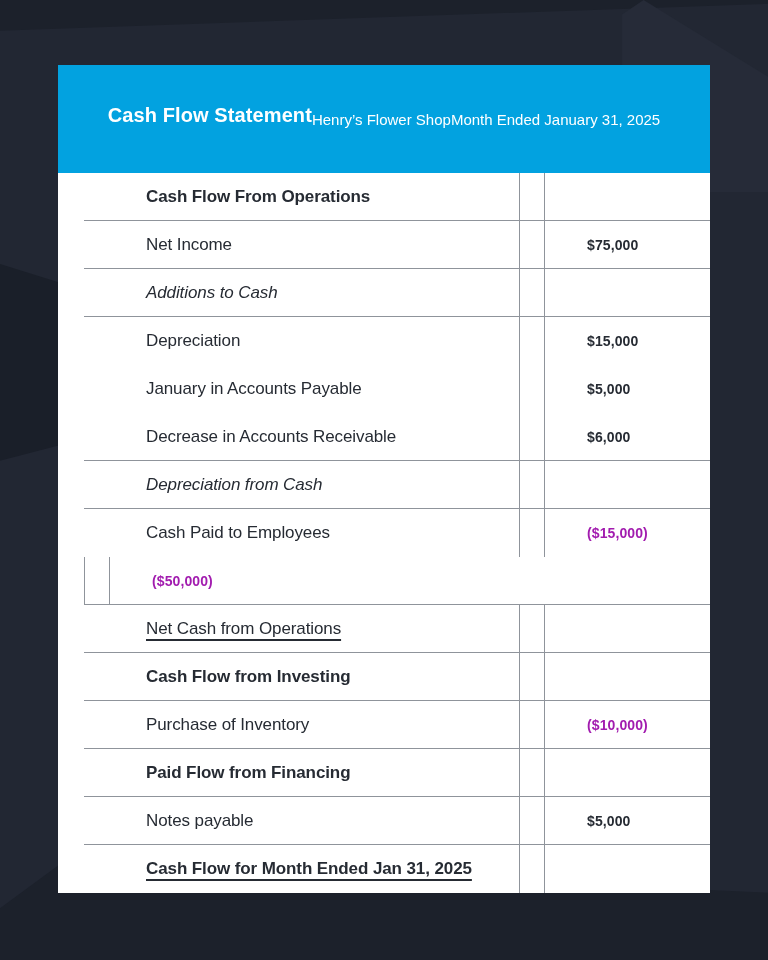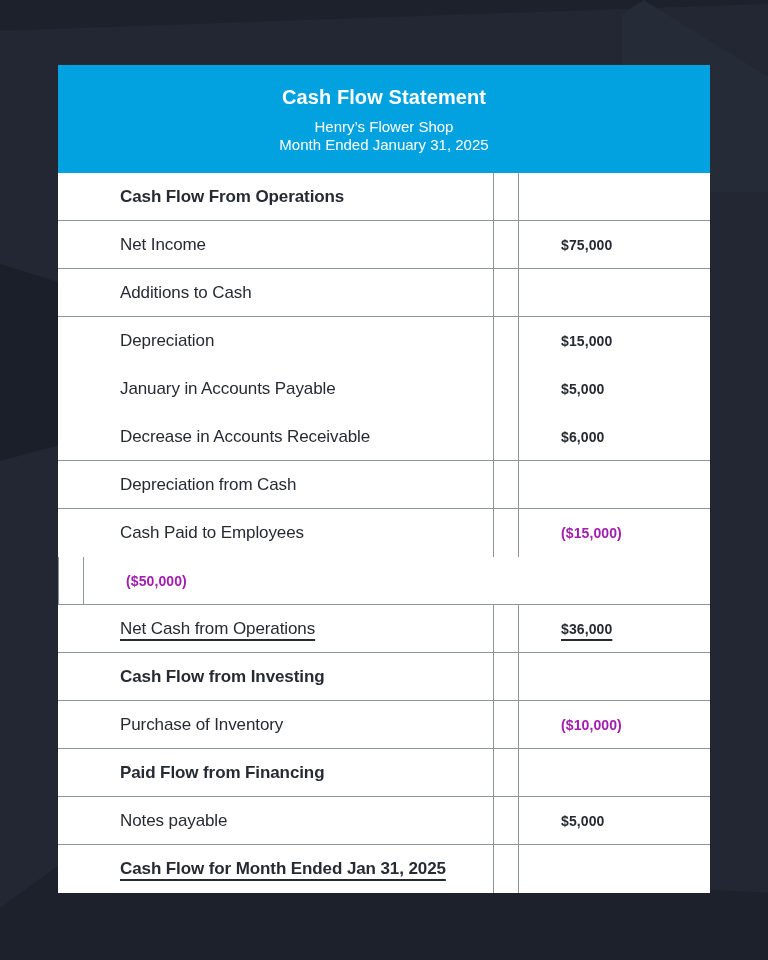--- a/index.html
+++ b/index.html
@@ -31,21 +31,21 @@
     height: 828px;
     background: #ffffff;
   }
 
   .card-header {
     height: 108px;
     background: #02a2e0;
     color: #ffffff;
     text-align: right;
     display: flex;
-    flex-direction: column;
+    flex-direction: row;
     justify-content: center;
     align-items: center;
     box-sizing: border-box;
     padding-top: 2px;
   }
   .card-title {
     font-size: 20px;
     font-weight: bold;
     letter-spacing: 0.1px;
     margin-bottom: 9px;
@@ -55,20 +55,21 @@
     line-height: 18.5px;
   }
 
   .rows { width: 652px; }
   .row {
     display: flex;
     align-items: stretch;
     height: 48px;
     box-sizing: border-box;
     border-bottom: 1.5px solid #8f949b;
+    margin-left: 26px;
   }
   .row.grp, .row.last { border-bottom: none; }
 
   .cell-label {
     width: 435px;
     box-sizing: border-box;
     padding-left: 62px;
     display: flex;
     align-items: center;
     font-size: 17px;
@@ -86,21 +87,21 @@
     box-sizing: border-box;
     padding-left: 42px;
     display: flex;
     align-items: center;
     font-size: 14px;
     font-weight: bold;
     color: #262b33;
     letter-spacing: 0.1px;
   }
   .row.b .cell-label { font-weight: bold; }
-  .row.i .cell-label { }
+  .row.i .cell-label { font-style: italic; }
   .row.red .cell-value { color: #a21caf; }
   .row.u .cell-label span,
   .row.u .cell-value span {
     text-decoration: underline;
     text-underline-offset: 5px;
     text-decoration-thickness: 1.5px;
   }
 </style>
 </head>
 <body>
@@ -171,23 +172,20 @@
     <div class="row red">
       <div class="cell-spacer"></div>
       <div class="cell-value">($50,000)</div>
     </div>
 
     <div class="row u">
       <div class="cell-label">
           <span>Net Cash from Operations</span>
         </div>
       <div class="cell-spacer"></div>
-      <div class="cell-value">
-          <span>$36,000</span>
-        </div>
     </div>
 
     <div class="row b">
       <div class="cell-label">Cash Flow from Investing</div>
       <div class="cell-spacer"></div>
       <div class="cell-value"></div>
     </div>
 
     <div class="row red">
       <div class="cell-label">Purchase of Inventory</div>

